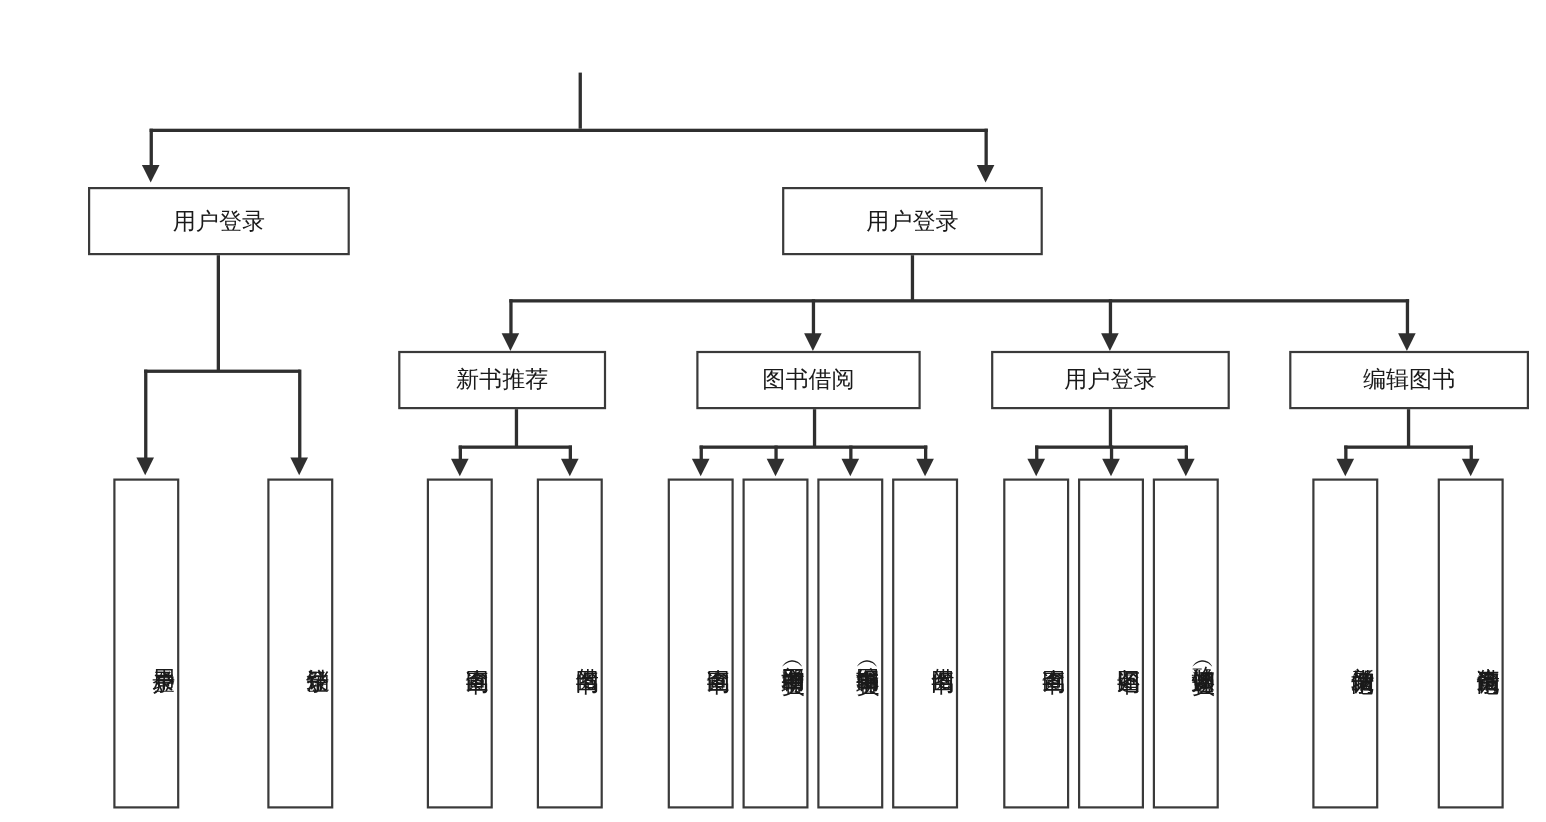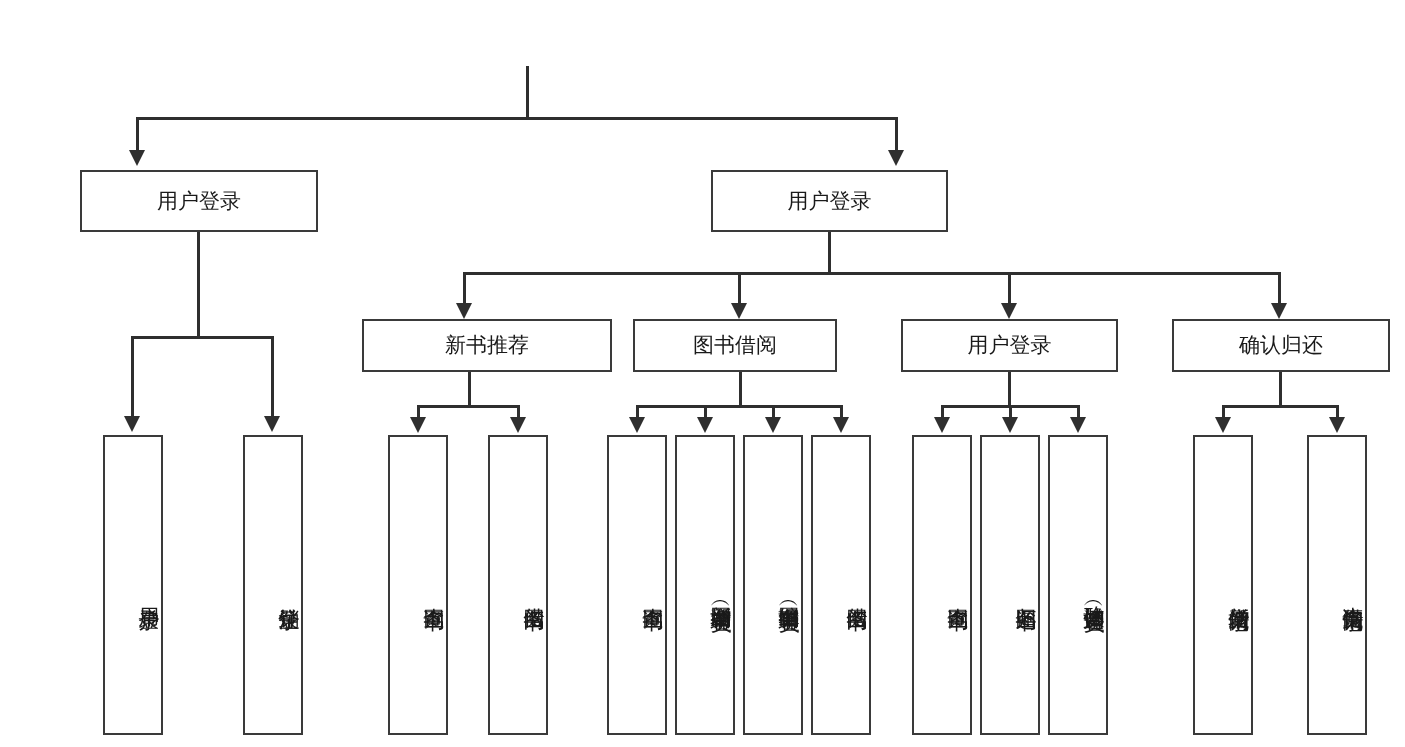--- a/index.html
+++ b/index.html
@@ -109,31 +109,31 @@
 
   <div class="edge v" style="left:463px;top:272px;width:3px;height:33px;"></div>
   <div class="arrow" style="left:456px;top:303px;"></div>
   <div class="edge v" style="left:738px;top:272px;width:3px;height:33px;"></div>
   <div class="arrow" style="left:731px;top:303px;"></div>
   <div class="edge v" style="left:1008px;top:272px;width:3px;height:33px;"></div>
   <div class="arrow" style="left:1001px;top:303px;"></div>
   <div class="edge v" style="left:1278px;top:272px;width:3px;height:33px;"></div>
   <div class="arrow" style="left:1271px;top:303px;"></div>
 
-  <div class="node lvl3" style="left:362px;top:319px;width:250px;height:53px;">
+  <div class="node lvl3" style="left:362px;top:319px;width:189px;height:53px;">
     <span>新书推荐</span>
   </div>
   <div class="node lvl3" style="left:633px;top:319px;width:204px;height:53px;text-align:center;">
     <span>图书借阅</span>
   </div>
   <div class="node lvl3" style="left:901px;top:319px;width:217px;height:53px;">
     <span>用户登录</span>
   </div>
   <div class="node lvl3" style="left:1172px;top:319px;width:218px;height:53px;">
-    <span>确认归还</span>
+    <span>编辑图书</span>
   </div>
 
   <div class="edge v" style="left:468px;top:372px;width:3px;height:34px;"></div>
   <div class="edge h" style="left:417px;top:405px;width:103px;height:3px;"></div>
   <div class="edge v" style="left:417px;top:405px;width:3px;height:14px;"></div>
   <div class="arrow" style="left:410px;top:417px;"></div>
   <div class="edge v" style="left:517px;top:405px;width:3px;height:14px;"></div>
   <div class="arrow" style="left:510px;top:417px;"></div>
 
   <div class="node leaf" style="left:388px;top:435px;width:60px;height:300px;">

